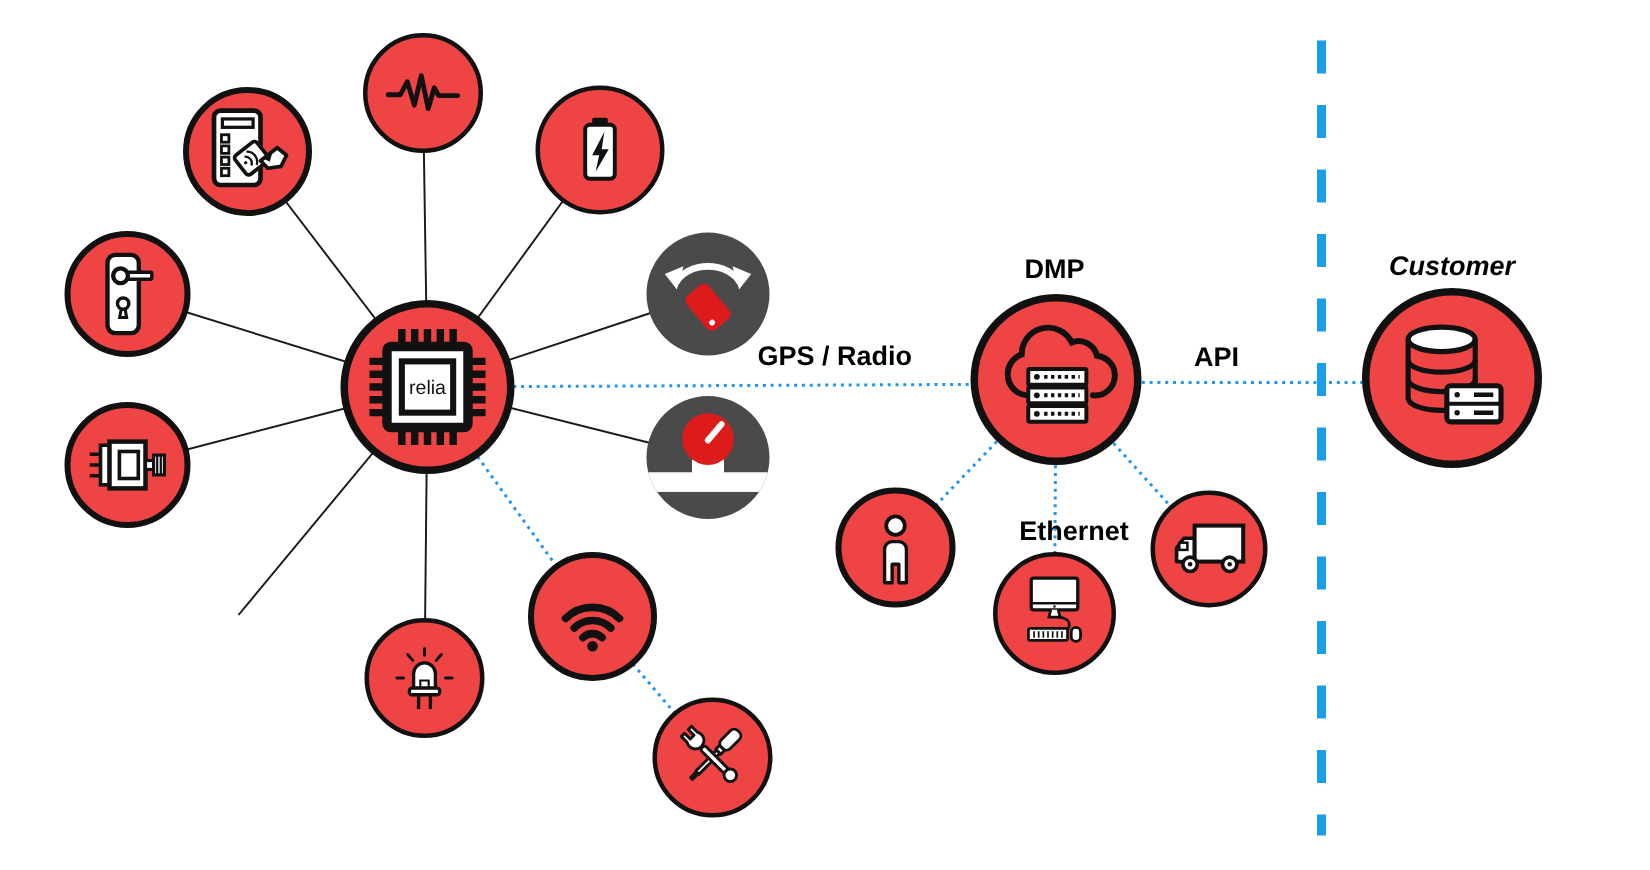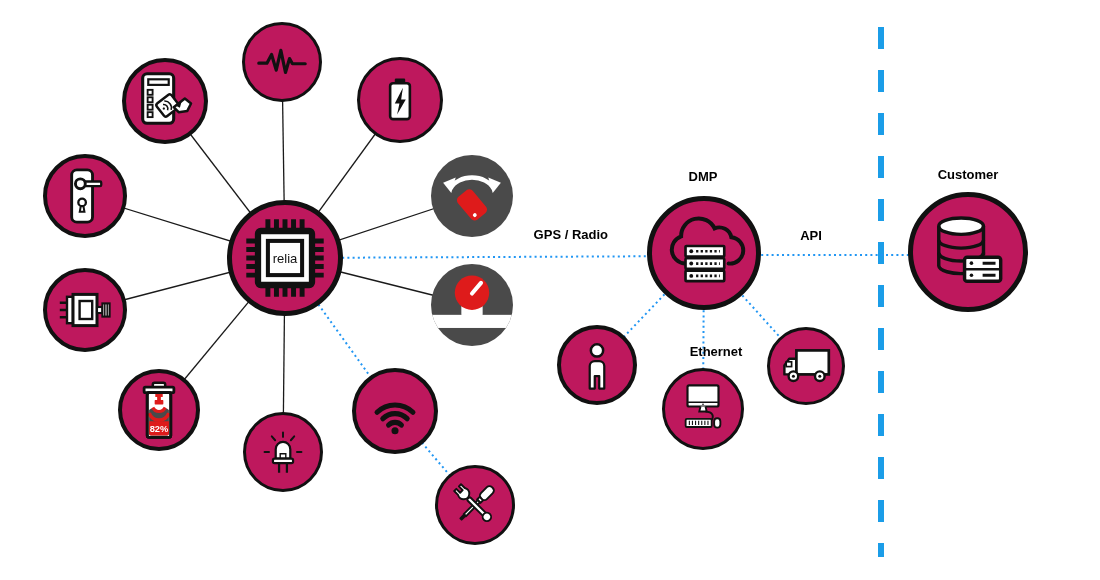--- a/index.html
+++ b/index.html
@@ -1,43 +1,43 @@
 <!DOCTYPE html>
 <html><head>
 <meta charset="utf-8">
 <style>
   html,body{margin:0;padding:0;background:#fff;}
   .canvas{position:relative;width:1100px;height:580px;background:#fff;overflow:hidden;
           font-family:"Liberation Sans",sans-serif;}
   .wires{position:absolute;left:0;top:0;width:1100px;height:580px;}
-  .node{position:absolute;border-radius:50%;background:#be185d;border:3px solid #111;
+  .node{position:absolute;border-radius:50%;background:#ef4444;border:3px solid #111;
         box-sizing:border-box;display:flex;align-items:center;justify-content:center;overflow:hidden;}
   .node.dark{background:#4A4A4A;border:none;}
-  .label{position:absolute;font-weight:bold;font-size:13px;color:#000;text-align:center;white-space:nowrap;}
+  .label{position:absolute;font-weight:bold;font-size:18px;color:#000;text-align:center;white-space:nowrap;}
 
   .n-hub{left:227px;top:200px;width:116px;height:116px;border-width:5px;}
   .n-heartbeat{left:242px;top:22px;width:80px;height:80px;}
   .n-cardreader{left:122px;top:58px;width:86px;height:86px;border-width:4px;}
   .n-battery{left:357px;top:57px;width:86px;height:86px;}
   .n-lock{left:43px;top:154px;width:84px;height:84px;border-width:4px;}
   .n-motor{left:43px;top:268px;width:84px;height:84px;border-width:4px;}
   .n-trash{left:118px;top:369px;width:82px;height:82px;border-width:4px;}
   .n-led{left:243px;top:412px;width:80px;height:80px;}
   .n-phone{left:431px;top:155px;width:82px;height:82px;}
   .n-gauge{left:431px;top:264px;width:82px;height:82px;}
   .n-wifi{left:352px;top:368px;width:86px;height:86px;border-width:4px;}
   .n-tools{left:435px;top:465px;width:80px;height:80px;}
   .n-dmp{left:647px;top:196px;width:114px;height:114px;border-width:5px;}
   .n-person{left:557px;top:325px;width:80px;height:80px;border-width:4px;}
   .n-computer{left:662px;top:368px;width:82px;height:82px;}
   .n-truck{left:767px;top:327px;width:78px;height:78px;}
   .n-customer{left:908px;top:192px;width:120px;height:120px;border-width:5px;}
 
   .lbl-dmp{left:653px;top:169px;width:100px;}
-  .lbl-customer{left:908px;top:167px;width:120px;}
+  .lbl-customer{left:908px;top:167px;width:120px;font-style:italic;}
   .lbl-ethernet{left:666px;top:344px;width:100px;}
   .lbl-gps{left:478px;top:227px;width:130px;text-align:right;}
   .lbl-api{left:776px;top:228px;width:70px;}
 </style>
 </head>
 <body>
 
 <div class="canvas">
 
   <svg class="wires" viewBox="0 0 1100 580">
@@ -151,38 +151,20 @@
       <rect x="20" y="28" width="10" height="44" fill="#fff" stroke="#111" stroke-width="4"></rect>
       <rect x="30" y="24" width="40" height="52" fill="#fff" stroke="#111" stroke-width="5"></rect>
       <rect x="41" y="35" width="21" height="30" fill="none" stroke="#111" stroke-width="4"></rect>
       <rect x="70" y="45" width="9" height="10" fill="#fff" stroke="#111" stroke-width="3.5"></rect>
       <rect x="79" y="39" width="12" height="22" fill="#fff" stroke="#111" stroke-width="3.5"></rect>
       <line x1="83" y1="40" x2="83" y2="60" stroke="#111" stroke-width="2.5"></line>
       <line x1="87" y1="40" x2="87" y2="60" stroke="#111" stroke-width="2.5"></line>
     </svg>
   </div>
 
-  <div class="node n-trash">
-    <svg viewBox="0 0 100 100" width="62">
-      <rect x="40" y="6" width="20" height="8" rx="3" fill="#fff" stroke="#111" stroke-width="4"></rect>
-      <rect x="26" y="13" width="48" height="9" rx="2" fill="#fff" stroke="#111" stroke-width="4.5"></rect>
-      <rect x="31" y="22" width="38" height="72" rx="3" fill="#fff" stroke="#111" stroke-width="4.5"></rect>
-      <path d="M34,50 q5,-5 11,-1 q6,4 11,0 q5,-4 10,1 V88 a3,3 0 0 1 -3,3 H37 a3,3 0 0 1 -3,-3 z" fill="#4A4A4A"></path>
-      <path d="M34,68 H66 V88 a3,3 0 0 1 -3,3 H37 a3,3 0 0 1 -3,-3 z" fill="#DE1B1B"></path>
-      <g fill="#DE1B1B">
-        <rect x="44" y="24" width="12" height="5"></rect>
-        <rect x="47" y="29" width="6" height="5"></rect>
-        <rect x="43" y="34" width="14" height="7" rx="1"></rect>
-      </g>
-      <path d="M40,46 a11,11 0 0 0 20,0" stroke="#DE1B1B" stroke-width="5" fill="none"></path>
-      <path d="M34,55 a17,17 0 0 0 32,0" stroke="#DE1B1B" stroke-width="6" fill="none"></path>
-      <rect x="31" y="22" width="38" height="72" rx="3" fill="none" stroke="#111" stroke-width="4.5"></rect>
-      <text x="50" y="86" text-anchor="middle" font-size="15" font-weight="bold" fill="#fff">82%</text>
-    </svg>
-  </div>
 
   <div class="node n-led">
     <svg viewBox="0 0 100 100" width="56">
       <path d="M37,62 V45 a13,13 0 0 1 26,0 V62 z" fill="#fff" stroke="#111" stroke-width="4"></path>
       <path d="M45,61 v-8 h10 v8" fill="none" stroke="#111" stroke-width="2.5"></path>
       <rect x="32" y="62" width="36" height="8" rx="3" fill="#fff" stroke="#111" stroke-width="4"></rect>
       <line x1="43" y1="70" x2="43" y2="87" stroke="#111" stroke-width="4"></line>
       <line x1="57" y1="70" x2="57" y2="87" stroke="#111" stroke-width="4"></line>
       <g stroke="#111" stroke-width="3.5" stroke-linecap="round">
         <line x1="50" y1="15" x2="50" y2="23"></line>

